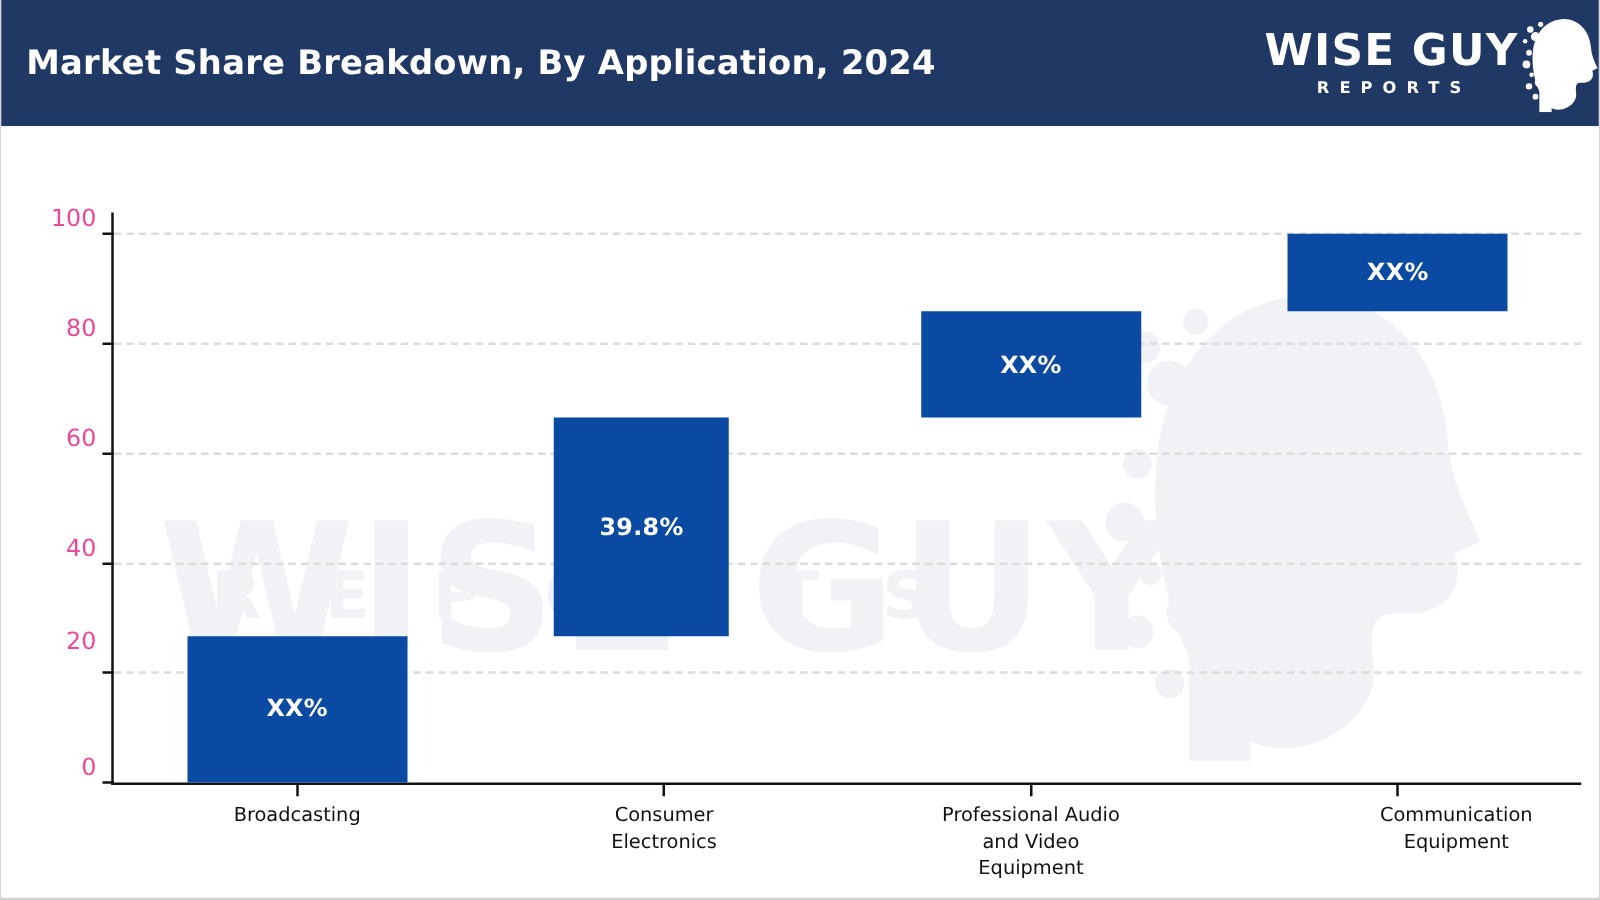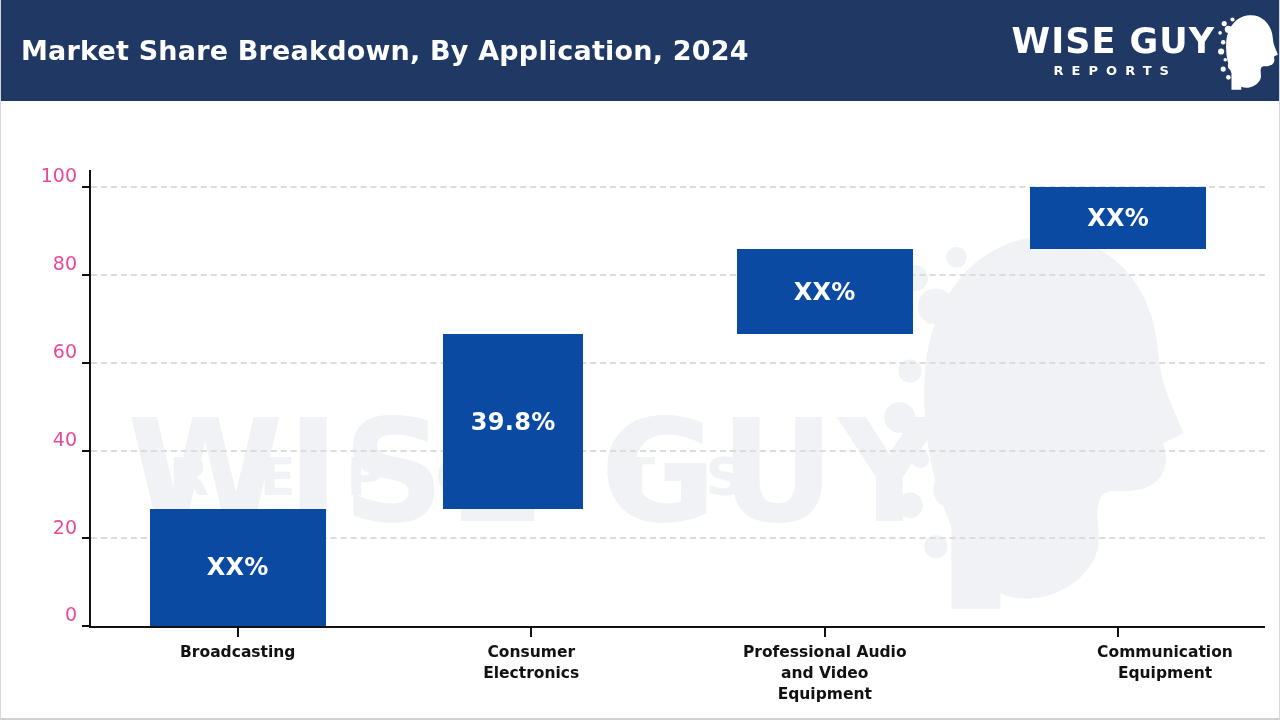--- a/index.html
+++ b/index.html
@@ -28,23 +28,23 @@
   .wm-face{position:absolute;left:878px;top:120px;z-index:0;fill:#f1f2f5;}
   
   .plot{position:absolute;left:88px;top:69px;width:1174px;height:456px;z-index:1;
         border-left:2px solid #111111;border-bottom:2px solid #111111;}
   .gridline{position:absolute;left:0;width:100%;height:0;border-top:2px dashed #dcdcdc;}
   .ytick-mark{position:absolute;left:-9px;width:9px;height:2px;background:#111111;}
   .ytick-label{position:absolute;right:calc(100% + 14px);transform:translateY(-50%);
                font-size:19px;color:#ec4899;white-space:nowrap;}
   .xtick-mark{position:absolute;top:100%;width:2px;height:9px;background:#111111;margin-top:2px;}
   .bar{position:absolute;background:#0b4aa2;display:flex;align-items:center;justify-content:center;}
-  .bar-label{color:#ffffff;font-size:24px;font-weight:bold;letter-spacing:.3px;}
+  .bar-label{color:#ffffff;font-size:19px;font-weight:bold;letter-spacing:.3px;}
   .xlabel{position:absolute;top:calc(100% + 16px);width:260px;margin-left:-130px;text-align:center;
-          font-size:15.5px;font-weight:bold;color:#111111;line-height:1.35;white-space:pre-line;}
+          font-size:15.5px;font-weight:normal;color:#111111;line-height:1.35;white-space:pre-line;}
 </style>
 </head>
 <body>
 
 <svg width="0" height="0" style="position:absolute" aria-hidden="true">
   <symbol id="wg-face" viewBox="0 0 120 150">
     <path d="M62,6 C88,4 106,24 108,50 C109,64 114,72 118,82 L110,86 C113,94 110,102 100,104
              C92,105.5 87,102 85,109 C83,117 88,124 82,133 C74,145 58,149 47,144 L47,150 L28,150
              L28,118 C20,100 16,78 18,56 C21,28 38,8 62,6 Z"></path>
     <circle cx="14" cy="22" r="5"></circle>
@@ -94,21 +94,21 @@
     <div class="wm-text2">REPORTS</div>
     <svg class="wm-face" width="310" height="388">
         <use href="#wg-face"></use>
       </svg>
 
     <div class="plot">
         <div class="ytick-mark" style="bottom: -1px;"></div>
         <div class="ytick-label" style="bottom: -10px;">0</div>
         <div class="gridline" style="bottom: 86.75px; border-color: rgb(220, 220, 220);"></div>
         <div class="ytick-mark" style="bottom: 86.75px;"></div>
-        <div class="ytick-label" style="bottom: 77px; text-align: center;">20</div>
+        <div class="ytick-label" style="bottom: 91px; text-align: center;">20</div>
         <div class="gridline" style="bottom: 174.5px; border-color: rgb(220, 220, 220);"></div>
         <div class="ytick-mark" style="bottom: 174.5px;"></div>
         <div class="ytick-label" style="bottom: 165.5px;">40</div>
         <div class="gridline" style="bottom: 262.25px; border-color: rgb(220, 220, 220);"></div>
         <div class="ytick-mark" style="bottom: 262.25px;"></div>
         <div class="ytick-label" style="bottom: 253.25px;">60</div>
         <div class="gridline" style="bottom: 350px; border-color: rgb(220, 220, 220);"></div>
         <div class="ytick-mark" style="bottom: 350px;"></div>
         <div class="ytick-label" style="bottom: 341px;">80</div>
         <div class="gridline" style="bottom: 437.75px; border-color: rgb(220, 220, 220);"></div>

